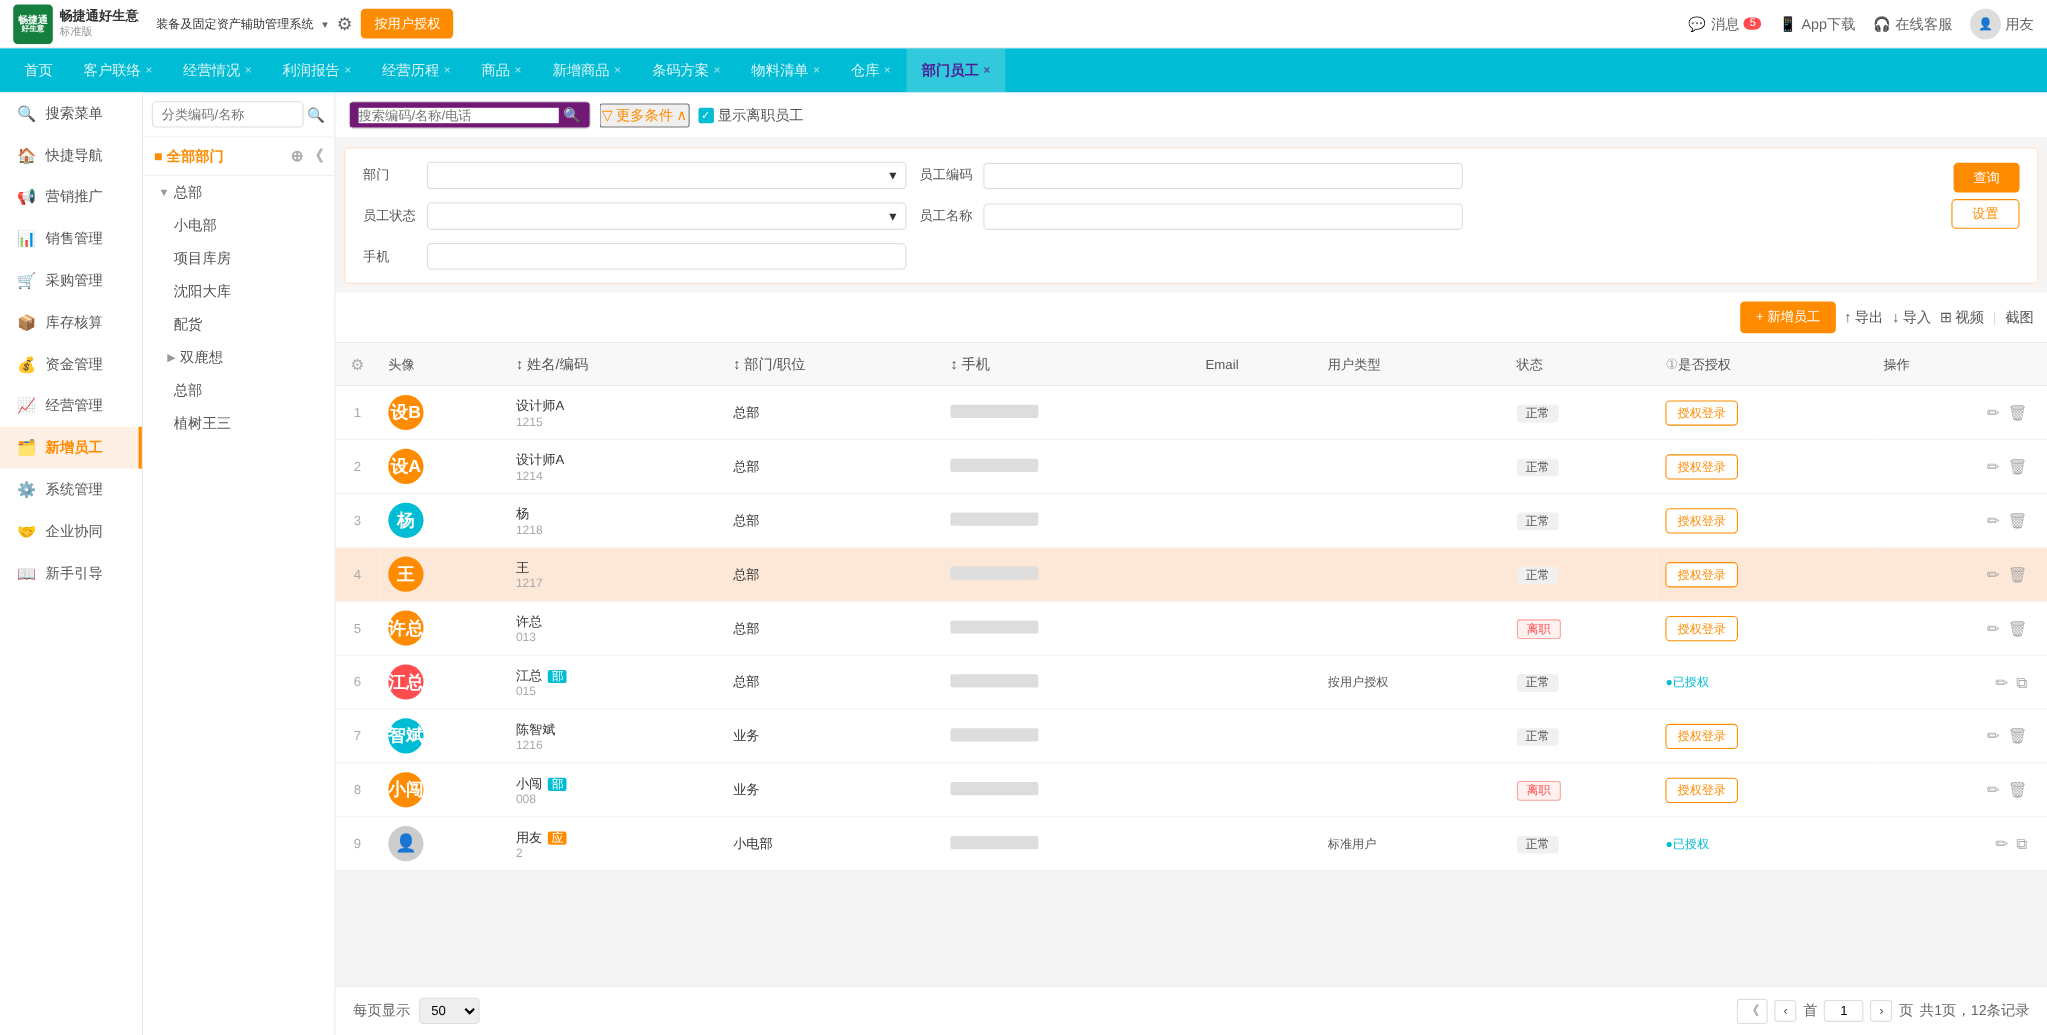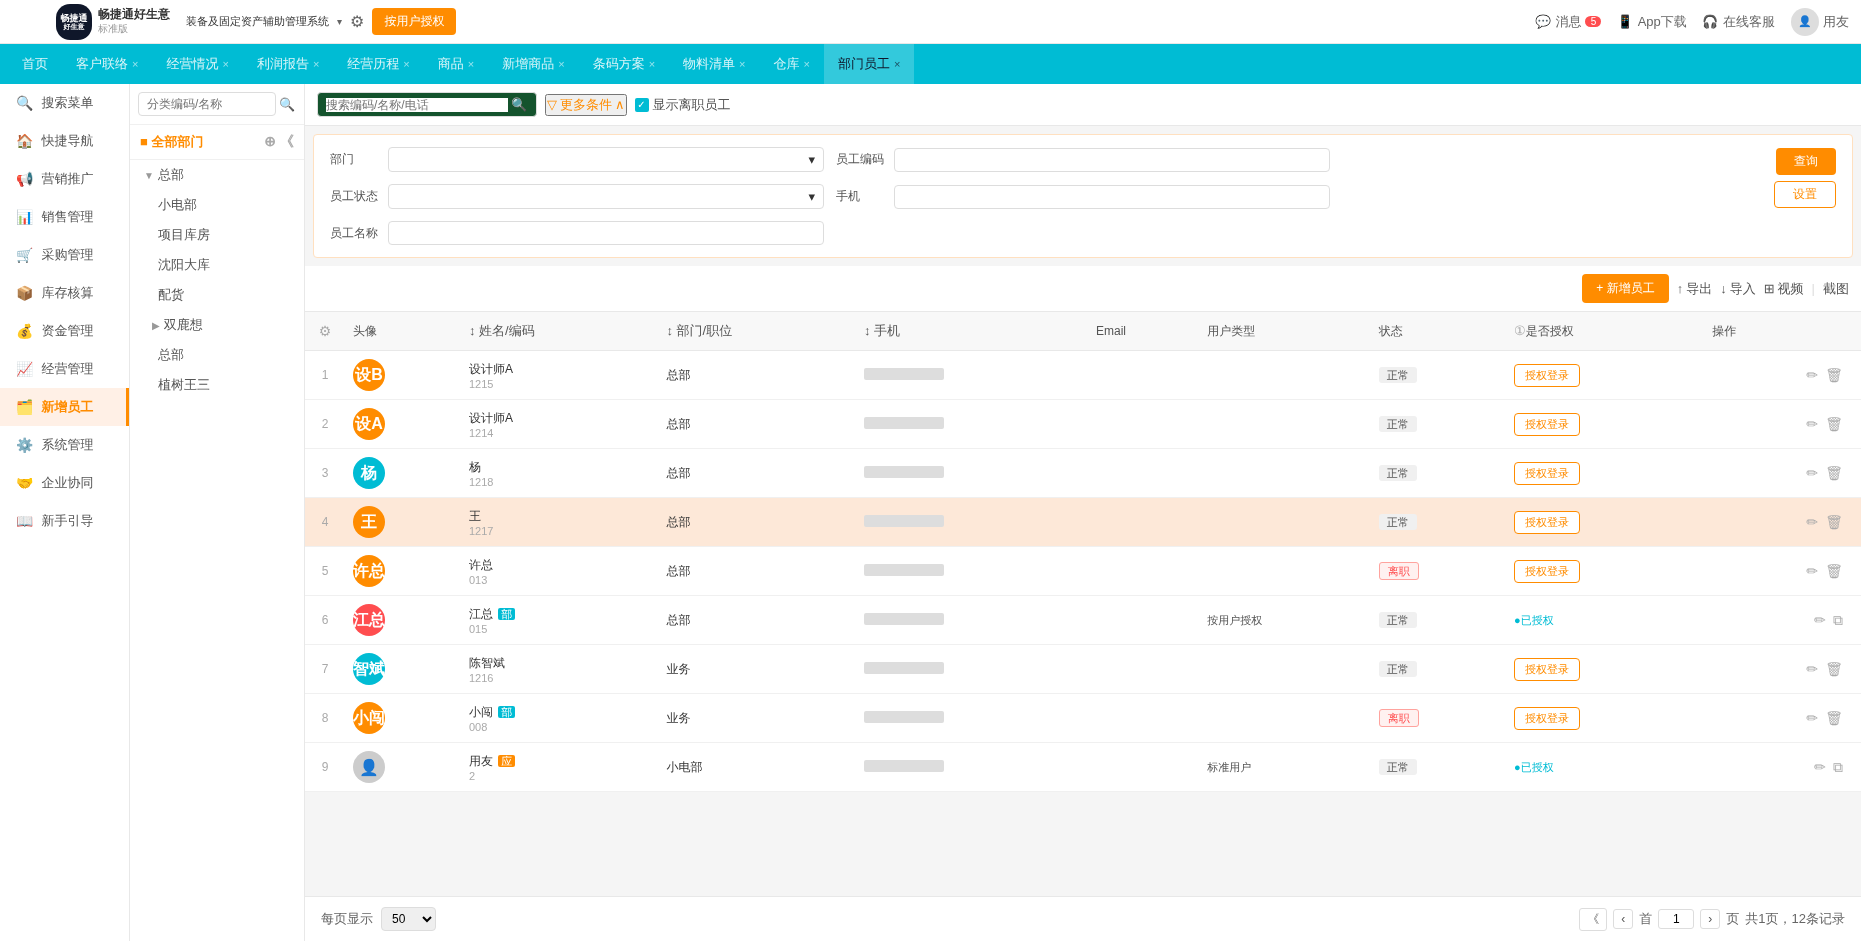--- a/index.html
+++ b/index.html
@@ -2,36 +2,36 @@
 <html><head>
   <meta charset="utf-8">
   <style>
     * { box-sizing: border-box; margin: 0; padding: 0; font-family: 'Microsoft YaHei', Arial, sans-serif; font-size: 13px; }
     body { background: #f5f5f5; color: #333; }
 
     
     .top-bar { display: flex; align-items: center; background: #fff; height: 44px; padding: 0 12px; border-bottom: 1px solid #e8e8e8; justify-content: space-between; }
     .top-bar-left { display: flex; align-items: center; gap: 8px; }
     .brand { display: flex; align-items: center; gap: 6px; }
-    .brand-logo { width: 36px; height: 36px; background: #0f172a; border-radius: 14px; display: flex; align-items: center; justify-content: center; color: #fff; font-size: 10px; font-weight: bold; flex-direction: column; margin-left: 44px; }
+    .brand-logo { width: 36px; height: 36px; background: #15803d; border-radius: 4px; display: flex; align-items: center; justify-content: center; color: #fff; font-size: 10px; font-weight: bold; flex-direction: column; }
     .brand-text { color: #333; font-size: 12px; font-weight: bold; line-height: 1.2; }
     .brand-sub { color: #999; font-size: 10px; }
     .system-title { color: #333; font-size: 11px; margin-left: 8px; }
     .top-bar-right { display: flex; align-items: center; gap: 16px; color: #666; font-size: 12px; }
     .top-bar-right .icon-btn { display: flex; align-items: center; gap: 4px; cursor: pointer; color: #666; }
     .badge { background: #ff4d4f; color: #fff; border-radius: 10px; padding: 0 5px; font-size: 10px; min-width: 16px; text-align: center; }
     .trial-btn { background: #ff8c00; color: #fff; border: none; border-radius: 4px; padding: 5px 12px; cursor: pointer; font-size: 12px; }
     .settings-icon { color: #666; cursor: pointer; font-size: 16px; }
     .arrow-down { color: #666; font-size: 10px; }
     .avatar { width: 28px; height: 28px; border-radius: 50%; background: #ddd; display: flex; align-items: center; justify-content: center; font-size: 11px; color: #666; }
 
     
     .nav-tabs { background: #00bcd4; display: flex; align-items: center; height: 40px; padding: 0 8px; overflow: hidden; }
     .nav-tab { color: rgba(255,255,255,0.85); padding: 0 14px; height: 40px; display: flex; align-items: center; cursor: pointer; font-size: 13px; white-space: nowrap; gap: 4px; }
-    .nav-tab.active { background: rgba(255,255,255,0.2); color: #0f172a; font-weight: normal; }
+    .nav-tab.active { background: rgba(255,255,255,0.2); color: #4c1d95; font-weight: bold; }
     .nav-tab .close { opacity: 0.7; font-size: 11px; }
 
     
     .main-layout { display: flex; height: calc(100vh - 84px); }
 
     
     .sidebar { width: 130px; background: #fff; border-right: 1px solid #e8e8e8; overflow-y: auto; flex-shrink: 0; }
     .sidebar-item { display: flex; align-items: center; gap: 8px; padding: 10px 16px; cursor: pointer; color: #555; font-size: 13px; }
     .sidebar-item.active { background: #fff0e6; color: #ff8c00; font-weight: bold; border-right: 3px solid #ff8c00; }
     .sidebar-icon { font-size: 14px; }
@@ -47,21 +47,21 @@
     .dept-header-icons { display: flex; gap: 4px; }
     .dept-node { padding: 6px 10px 6px 14px; cursor: pointer; font-size: 12px; color: #555; display: flex; align-items: center; gap: 4px; }
     .collapse-arrow { font-size: 10px; color: #999; }
     .expand-arrow { font-size: 10px; color: #999; }
 
     
     .main-panel { flex: 1; display: flex; flex-direction: column; overflow: hidden; background: #f5f5f5; }
 
     
     .search-bar { background: #fff; padding: 8px 12px; display: flex; align-items: center; gap: 8px; border-bottom: 1px solid #e8e8e8; }
-    .search-input-wrap { display: flex; align-items: center; border: 1px solid #ddd; border-radius: 4px; padding: 4px 8px; gap: 4px; background: #14532d; width: 220px; }
+    .search-input-wrap { display: flex; align-items: center; border: 1px solid #ddd; border-radius: 4px; padding: 4px 8px; gap: 4px; background: #701a75; width: 220px; }
     .search-input-wrap input { border: none; outline: none; font-size: 12px; width: 100%; }
     .filter-btn { color: #ff8c00; cursor: pointer; font-size: 12px; display: flex; align-items: center; gap: 3px; }
     .show-resigned { display: flex; align-items: center; gap: 4px; font-size: 12px; color: #555; cursor: pointer; }
     .checkbox-icon { width: 14px; height: 14px; background: #00bcd4; border-radius: 2px; display: flex; align-items: center; justify-content: center; color: #fff; font-size: 10px; }
     .filter-row { display: flex; align-items: center; gap: 8px; }
     .filter-label { color: #555; font-size: 12px; white-space: nowrap; min-width: 50px; }
     .filter-select { flex: 1; border: 1px solid #ddd; border-radius: 4px; padding: 4px 8px; font-size: 12px; display: flex; align-items: center; justify-content: space-between; cursor: pointer; background: #fff; min-width: 140px; }
     .filter-input { flex: 1; border: 1px solid #ddd; border-radius: 4px; padding: 4px 8px; font-size: 12px; outline: none; min-width: 140px; }
     .btn-search { background: #ff8c00; color: #fff; border: none; border-radius: 4px; padding: 5px 18px; cursor: pointer; font-size: 12px; }
     .btn-reset { background: #fff; color: #ff8c00; border: 1px solid #ff8c00; border-radius: 4px; padding: 4px 18px; cursor: pointer; font-size: 12px; }
@@ -291,25 +291,25 @@
             <button class="btn-reset">设置</button>
           </div>
           <div class="filter-row">
             <span class="filter-label">员工状态</span>
             <div class="filter-select">
               <span style="color:#aaa;font-size:12px;"></span>
               <span>▾</span>
             </div>
           </div>
           <div class="filter-row">
-            <span class="filter-label">手机</span>
+            <span class="filter-label">员工名称</span>
             <input class="filter-input" type="text" style="">
           </div>
           <div class="filter-row">
-            <span class="filter-label">员工名称</span>
+            <span class="filter-label">手机</span>
             <input class="filter-input" type="text" style="">
           </div>
         </div>
       </div>
 
       <div class="toolbar">
         <button class="btn-add">+ 新增员工</button>
         <button class="btn-export">
           <span>↑</span>
           <span>导出</span>

